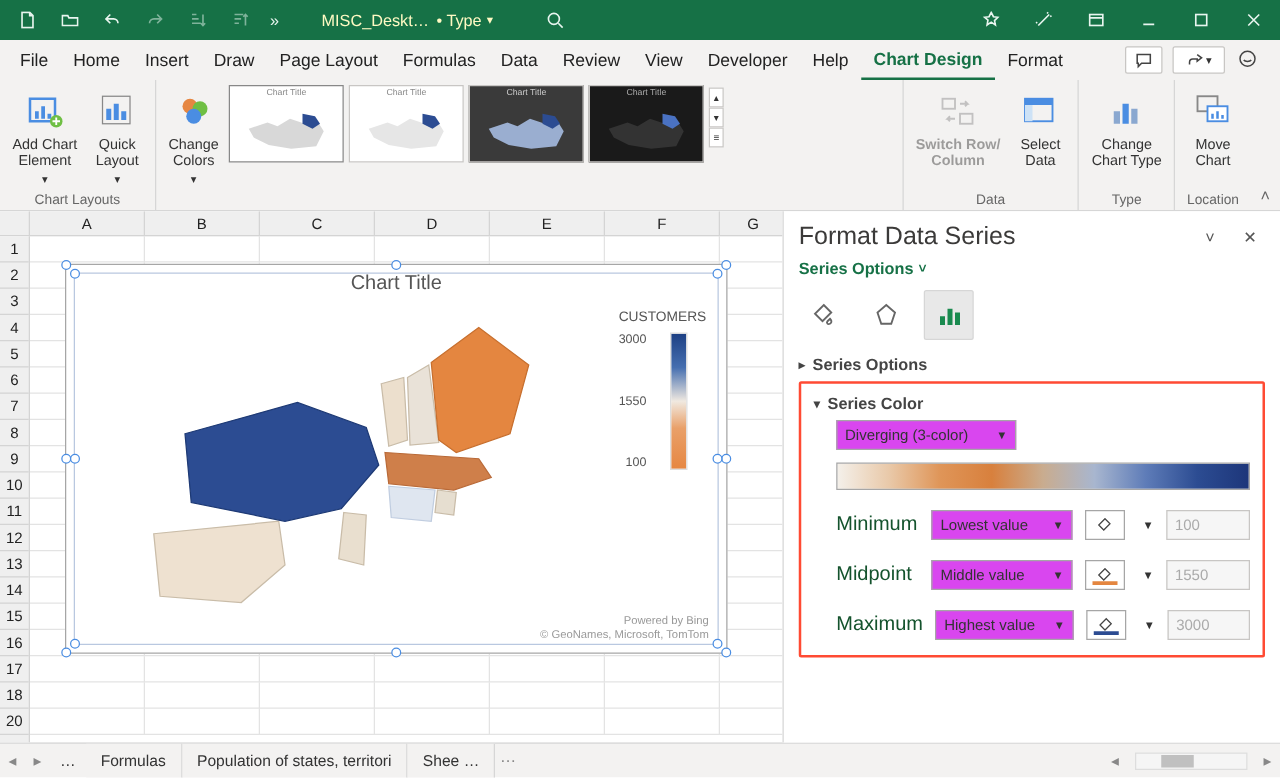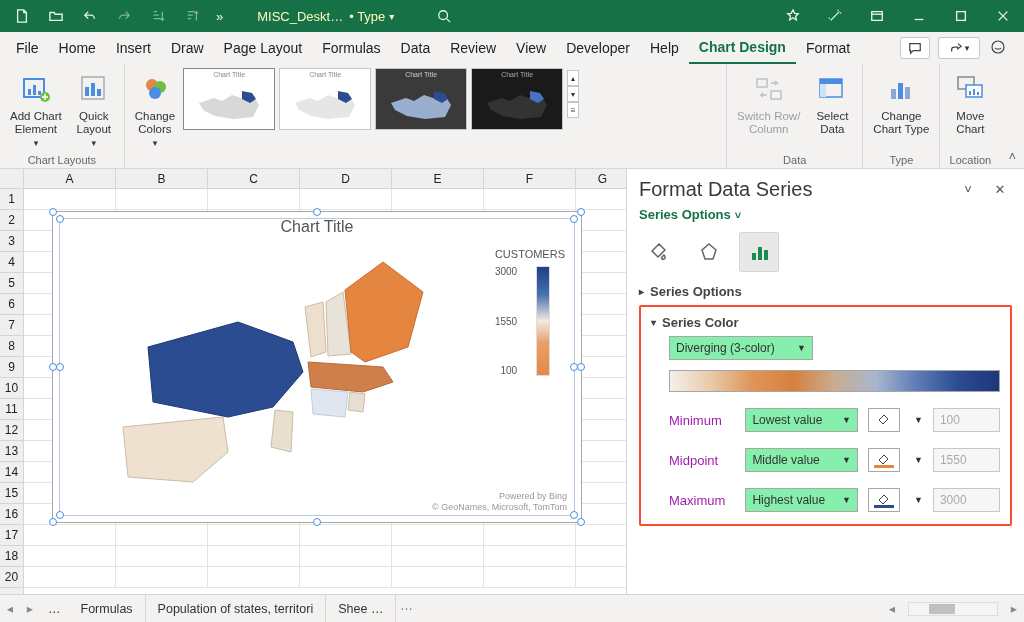--- a/index.html
+++ b/index.html
@@ -83,25 +83,25 @@
   .pane-hdr { display:flex; align-items:center; gap:8px; margin-bottom:6px;}
   .pane-title { font-size:20px; color:#3b3a39; flex:1;}
   .pane-hdr .pbtn { width:24px;height:24px;display:flex;align-items:center;justify-content:center;color:#555;}
   .pane-sub { color:#167146; font-size:13px; font-weight:600; display:flex;align-items:center;gap:4px; margin:6px 0 10px;}
   .pane-tabs { display:flex; gap:10px; margin-bottom:12px;}
   .pane-tab { width:40px;height:40px;border:1px solid transparent;display:flex;align-items:center;justify-content:center;border-radius:2px;}
   .pane-tab.active { background:#e8e8e8; border-color:#d6d6d6;}
   .section-hdr { display:flex; align-items:center; gap:6px; font-weight:600; font-size:13px; color:#444; margin:6px 0;}
   .section-hdr .chev{font-size:10px;}
   .hl-box { border:2px solid #ff4a33; padding:8px 10px 12px; border-radius:2px;}
-  .combo { width:144px;height:24px;border:1px solid #a6a6a6;background:#86efac;display:flex;align-items:center;padding:0 6px;font-size:12px;justify-content:space-between;}
+  .combo { width:144px;height:24px;border:1px solid #a6a6a6;background:#d946ef;display:flex;align-items:center;padding:0 6px;font-size:12px;justify-content:space-between;}
   .combo .car { font-size:9px;}
   .grad-bar { margin-top:10px;height:22px;border:1px solid #a6a6a6;background:linear-gradient(to right,#f4f0ea,#e9c9a9,#df9558,#d8803d,#c9ac8f,#a8b6cf,#5e7cb8,#2c4c92,#1d367a);}
   .row3 { display:flex; align-items:center; gap:10px; margin-top:16px;}
-  .row3 .lab { width:70px; font-size:13px; color:#a21caf;}
+  .row3 .lab { width:70px; font-size:16px; color:#14532d;}
   .row3 .combo { width:118px;}
   .color-btn { width:32px;height:24px;border:1px solid #a6a6a6;background:#fff;display:flex;align-items:center;justify-content:center;position:relative;}
   .color-btn .underline{position:absolute;bottom:3px;left:5px;right:5px;height:3px;}
   .numbox { width:70px;height:24px;border:1px solid #c8c6c4;background:#f6f6f6;display:flex;align-items:center;padding:0 6px;color:#aaa;font-size:12px;}
 
   
   .tabstrip { height:28px; background:#f3f2f1; border-top:1px solid #d6d6d6; display:flex; align-items:center; font-size:12.5px;}
   .tabstrip .nav {width:20px;text-align:center;color:#888;}
   .sheet-tab { padding:0 12px; height:28px; display:flex;align-items:center; border-right:1px solid #d6d6d6;background:#fff;}
   .sheet-tab.dim{background:#f3f2f1;}
@@ -322,21 +322,21 @@
   <div class="rib-group">
     <div class="rib-buttons">
       <div class="rib-btn disabled">
         <div class="ico">
             <svg width="32" height="32" viewBox="0 0 32 32" stroke="#888" fill="none" stroke-width="1.5">
               <rect x="4" y="6" width="10" height="8"></rect>
               <rect x="18" y="18" width="10" height="8"></rect>
               <path d="M18 10h6l-2-2m2 2-2 2M14 22H8l2-2m-2 2 2 2"></path>
             </svg>
           </div>
-        <div class="lbl" style="white-space:pre-line;">Switch Row/
+        <div class="lbl" style="white-space:pre-line;font-weight:bold;">Switch Row/
 Column</div>
       </div>
       <div class="rib-btn">
         <div class="ico">
             <svg width="32" height="32" viewBox="0 0 32 32">
               <rect x="4" y="6" width="22" height="18" fill="none" stroke="#4a8de2" stroke-width="1.5"></rect>
               <rect x="4" y="6" width="22" height="5" fill="#4a8de2"></rect>
               <rect x="4" y="11" width="6" height="13" fill="#cde2f6"></rect>
             </svg>
           </div>

